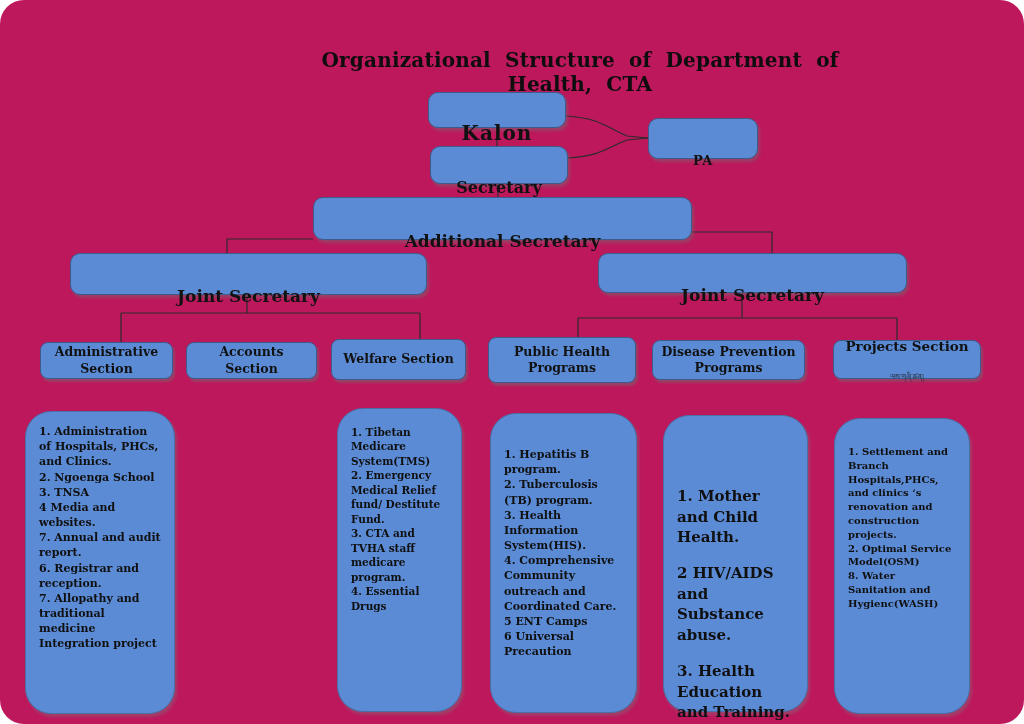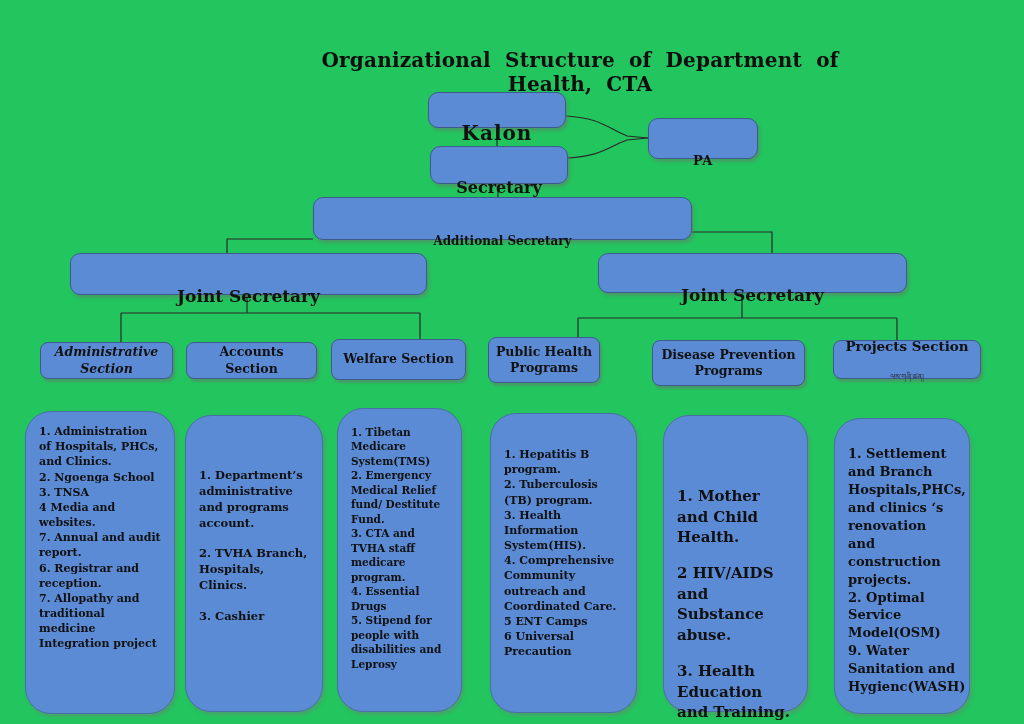--- a/index.html
+++ b/index.html
@@ -1,21 +1,22 @@
 <!DOCTYPE html>
 <html><head>
 <meta charset="utf-8">
 <style>
   html,body{margin:0;padding:0;background:#ffffff;}
   #canvas{
     position:relative;
     width:1024px;height:724px;
-    background:#22c55e;
+    background:#be185d;
     font-family:"DejaVu Serif", serif;
     overflow:hidden;
+    border-radius:24px;
   }
   #title{
     position:absolute;left:300px;top:48px;width:560px;
     text-align:center;
     font-size:20px;font-weight:bold;color:#0d0d0d;
     word-spacing:7px;letter-spacing:0.2px;
   }
   svg.lines{position:absolute;left:0;top:0;z-index:1;}
   .node{
     position:absolute;z-index:2;
@@ -25,40 +26,40 @@
     box-shadow:2px 3px 3px rgba(110,110,110,0.45);
     display:flex;align-items:center;justify-content:center;
     text-align:center;
     font-weight:bold;color:#111;
     box-sizing:border-box;
   }
   .node .lbl{line-height:1.25;margin-top:46px;}
   #box-kalon   {left:428px;top:92px; width:138px;height:36px;font-size:20px;letter-spacing:1px;}
   #box-secretary{left:430px;top:146px;width:138px;height:38px;font-size:16px;}
   #box-pa      {left:648px;top:118px;width:110px;height:41px;font-size:13px;letter-spacing:0.5px;}
-  #box-addsec  {left:313px;top:197px;width:379px;height:43px;font-size:12px;}
+  #box-addsec  {left:313px;top:197px;width:379px;height:43px;font-size:17px;}
   #box-js-left {left:70px; top:253px;width:357px;height:42px;font-size:17px;}
   #box-js-right{left:598px;top:253px;width:309px;height:40px;font-size:17px;}
 
   .section{
     position:absolute;z-index:2;
     background:#5b8bd5;
     border:1px solid #3d5c8c;
     border-radius:8px;
     box-shadow:2px 3px 2px rgba(110,110,110,0.45);
     display:flex;flex-direction:column;align-items:center;justify-content:center;
     text-align:center;font-weight:bold;color:#111;
     font-size:12.5px;line-height:1.3;
     box-sizing:border-box;padding:2px 6px;
   }
-  #sec-0{left:40px; top:342px;width:133px;height:37px;font-style:italic;}
+  #sec-0{left:40px; top:342px;width:133px;height:37px;}
   #sec-1{left:186px;top:342px;width:131px;height:37px;}
   #sec-2{left:331px;top:339px;width:135px;height:41px;}
-  #sec-3{left:488px;top:337px;width:112px;height:46px;}
-  #sec-4{left:652px;top:340px;width:153px;height:46px;}
+  #sec-3{left:488px;top:337px;width:148px;height:46px;}
+  #sec-4{left:652px;top:340px;width:153px;height:40px;}
   #sec-5{left:833px;top:340px;width:148px;height:39px;font-size:13.5px;}
   .sub-tib{font-size:7px;font-weight:normal;line-height:1;margin-top:18px;color:#20242c;}
 
   .detail{
     position:absolute;z-index:2;
     background:#5b8bd5;
     border:1px solid #4a6fa5;
     border-radius:26px;
     box-shadow:2px 3px 3px rgba(120,120,120,0.4);
     box-sizing:border-box;
@@ -66,21 +67,21 @@
     padding:0 13px;
     line-height:1.38;
   }
   .detail .li{margin:0;}
   .detail.spaced .li{margin-bottom:15px;}
   #det-0{left:25px; top:411px;width:150px;height:303px;font-size:11px;  padding-top:12px;}
   #det-1{left:185px;top:415px;width:138px;height:297px;font-size:11.5px;padding-top:52px;}
   #det-2{left:337px;top:408px;width:125px;height:304px;font-size:10.5px;padding-top:16px;}
   #det-3{left:490px;top:413px;width:147px;height:300px;font-size:11px;  padding-top:33px;}
   #det-4{left:663px;top:415px;width:145px;height:297px;font-size:15px;  padding-top:70px;}
-  #det-5{left:834px;top:418px;width:136px;height:296px;font-size:13px;padding-top:26px;}
+  #det-5{left:834px;top:418px;width:136px;height:296px;font-size:10px;padding-top:26px;}
 </style>
 </head>
 <body>
 
 <div id="canvas">
 
   <div id="title">Organizational Structure of Department of Health, CTA</div>
 
   <svg class="lines" width="1024" height="724" fill="none" stroke="#2b2b2b" stroke-width="1.2">
 
@@ -141,44 +142,38 @@
 
   <div class="detail" id="det-0">
       <div class="li">1. Administration of Hospitals, PHCs, and Clinics.</div>
       <div class="li">2. Ngoenga School</div>
       <div class="li">3. TNSA</div>
       <div class="li">4 Media and websites.</div>
       <div class="li">7. Annual and audit report.</div>
       <div class="li">6. Registrar and reception.</div>
       <div class="li">7. Allopathy and traditional medicine Integration project</div>
     </div>
-  <div class="detail spaced" id="det-1">
-      <div class="li">1. Department’s administrative and programs account.</div>
-      <div class="li">2. TVHA Branch, Hospitals, Clinics.</div>
-      <div class="li">3. Cashier</div>
-    </div>
   <div class="detail" id="det-2">
       <div class="li">1.  Tibetan Medicare System(TMS)</div>
       <div class="li">2. Emergency Medical Relief fund/ Destitute Fund.</div>
       <div class="li">3. CTA and TVHA staff medicare program.</div>
       <div class="li">4. Essential Drugs</div>
-      <div class="li">5. Stipend for people with disabilities and Leprosy</div>
     </div>
   <div class="detail" id="det-3">
       <div class="li">1. Hepatitis B program.</div>
       <div class="li">2. Tuberculosis (TB) program.</div>
       <div class="li">3. Health Information System(HIS).</div>
       <div class="li">4. Comprehensive Community outreach and Coordinated Care.</div>
       <div class="li">5 ENT Camps</div>
       <div class="li">6 Universal Precaution</div>
     </div>
   <div class="detail spaced" id="det-4">
       <div class="li">1. Mother and Child Health.</div>
       <div class="li">2 HIV/AIDS and Substance abuse.</div>
       <div class="li">3. Health Education and Training.</div>
     </div>
   <div class="detail" id="det-5">
       <div class="li">1. Settlement and Branch Hospitals,PHCs, and clinics ‘s renovation and construction projects.</div>
       <div class="li">2. Optimal Service Model(OSM)</div>
-      <div class="li">9. Water Sanitation and Hygienc(WASH)</div>
+      <div class="li">8. Water Sanitation and Hygienc(WASH)</div>
     </div>
 
 </div>
 
 </body></html>

